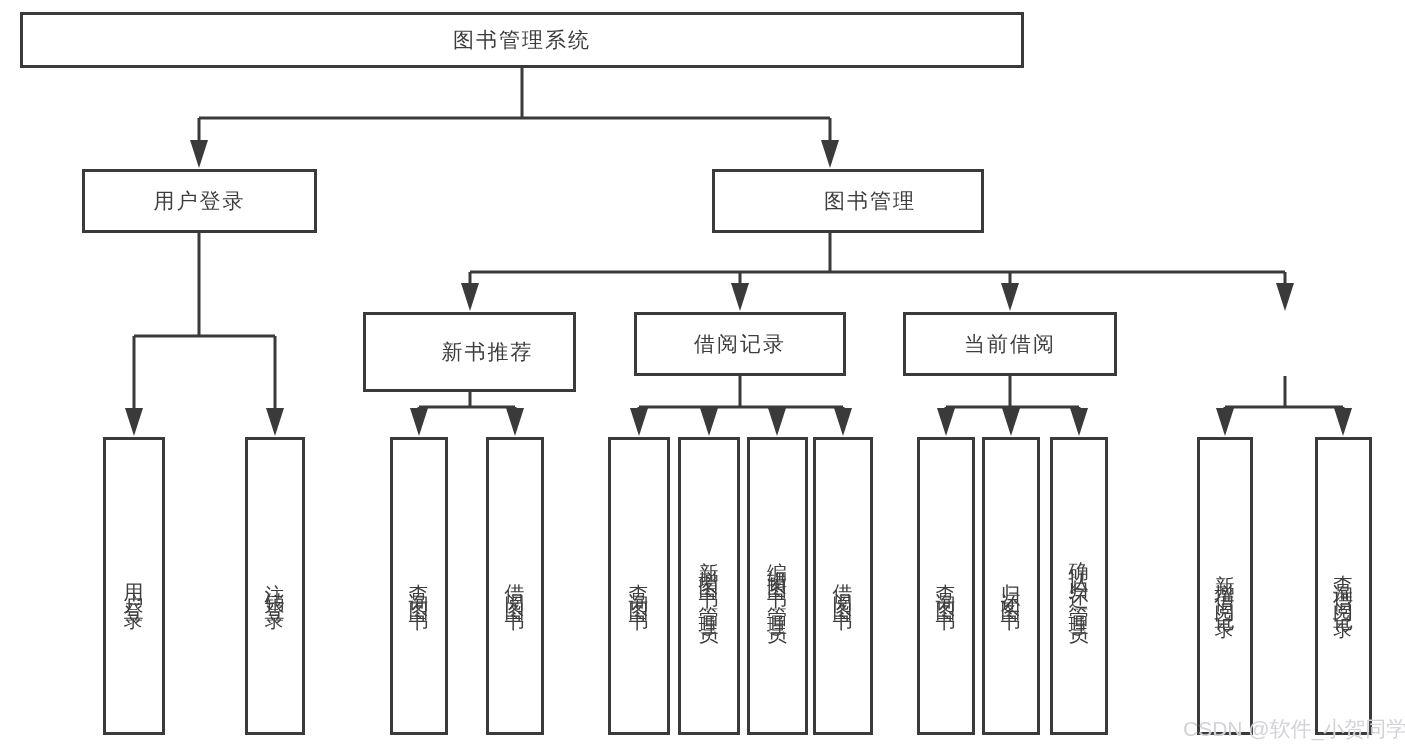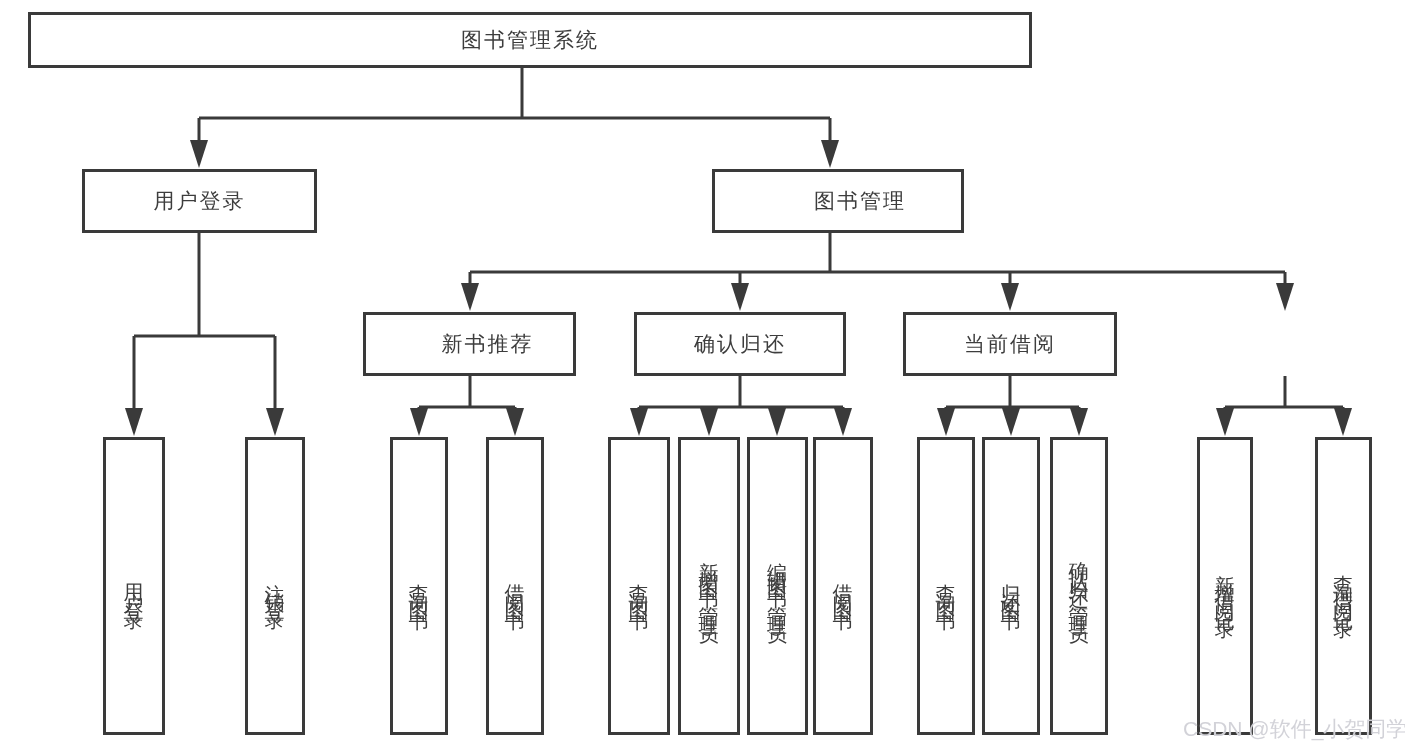--- a/index.html
+++ b/index.html
@@ -63,36 +63,36 @@
     <path class="cline" d="M1010 376 V407 M946 407 H1079 M946 407 V411 M1011 407 V411 M1079 407 V411"></path>
     <polygon class="ahead" points="937,408 955,408 946,436"></polygon>
     <polygon class="ahead" points="1002,408 1020,408 1011,436"></polygon>
     <polygon class="ahead" points="1070,408 1088,408 1079,436"></polygon>
 
     <path class="cline" d="M1285 376 V407 M1225 407 H1343 M1225 407 V411 M1343 407 V411"></path>
     <polygon class="ahead" points="1216,408 1234,408 1225,436"></polygon>
     <polygon class="ahead" points="1334,408 1352,408 1343,436"></polygon>
   </svg>
 
-  <div class="box h-box" style="left:20px; top:12px; width:1004px; height:56px;margin-left:8px;">
+  <div class="box h-box" style="left:20px; top:12px; width:1004px; height:56px;">
     <span>图书管理系统</span>
   </div>
 
   <div class="box h-box" style="left:82px; top:169px; width:235px; height:64px;">
     <span>用户登录</span>
   </div>
-  <div class="box h-box" style="left:712px; top:169px; width:252px; height:64px;padding-left:44px;">
+  <div class="box h-box" style="left:712px; top:169px; width:272px; height:64px;padding-left:44px;">
     <span>图书管理</span>
   </div>
 
-  <div class="box h-box" style="left:363px; top:312px; width:213px; height:64px;padding-left:36px;">
+  <div class="box h-box" style="left:363px; top:312px; width:213px; height:80px;padding-left:36px;">
     <span>新书推荐</span>
   </div>
   <div class="box h-box" style="left:634px; top:312px; width:212px; height:64px;">
-    <span>确认归还</span>
+    <span>借阅记录</span>
   </div>
   <div class="box h-box" style="left:903px; top:312px; width:214px; height:64px;justify-content:center;">
     <span>当前借阅</span>
   </div>
 
   <div class="box v-box" style="left:103px; top:437px; width:62px; height:298px;">
     <span class="vtext">用户登录</span>
   </div>
   <div class="box v-box" style="left:245px; top:437px; width:60px; height:298px;">
     <span class="vtext">注销登录</span>

